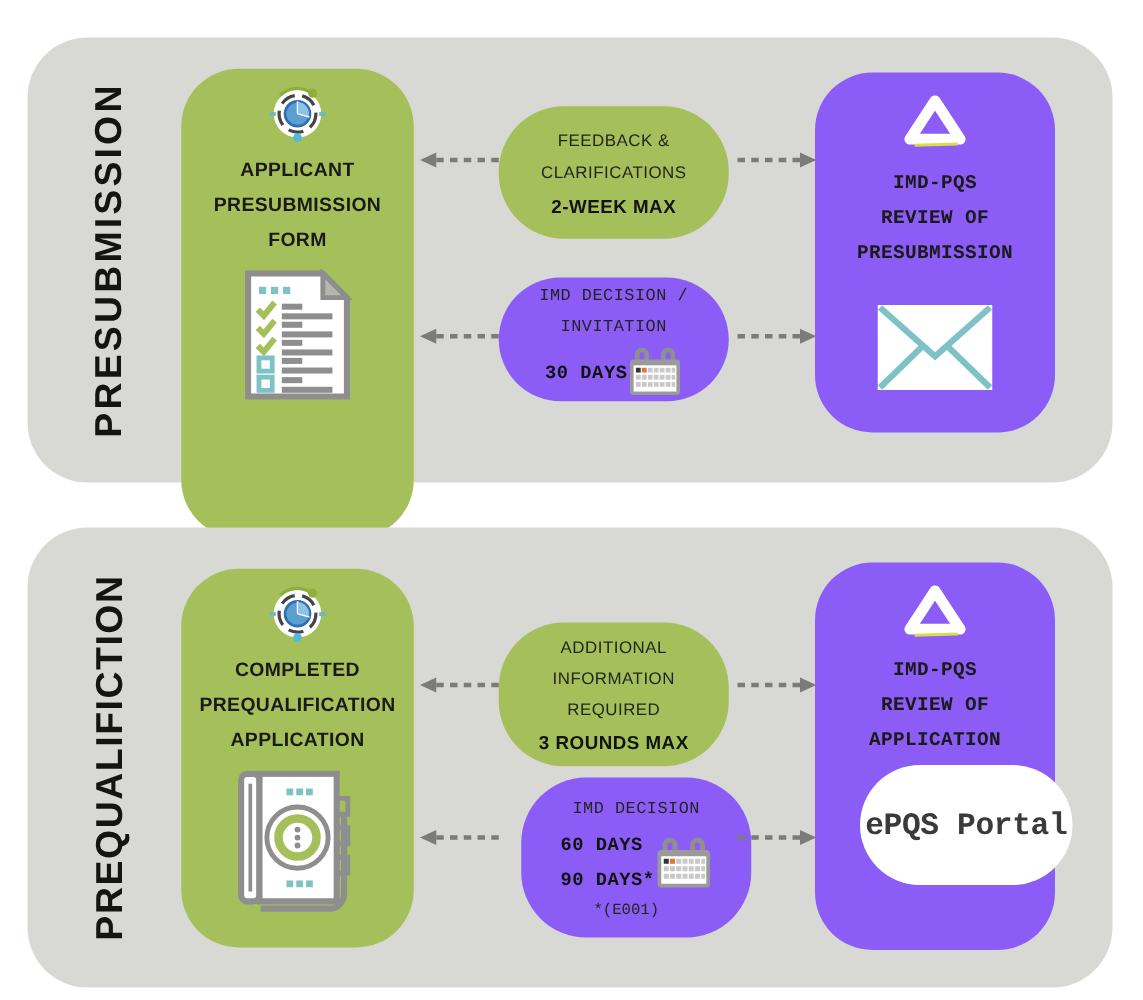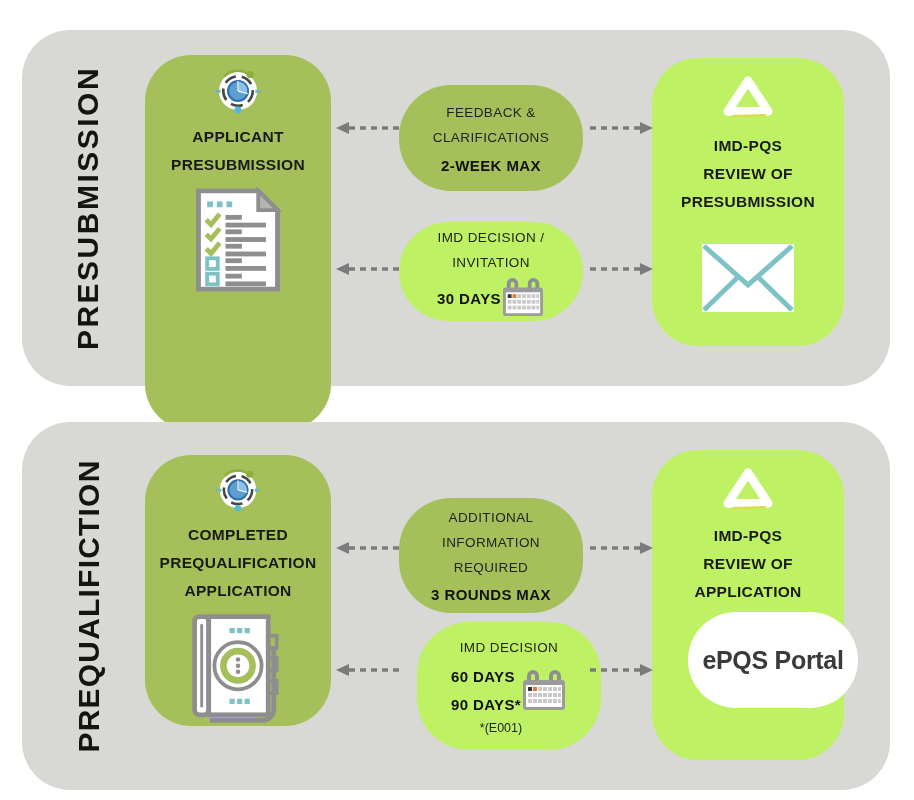--- a/index.html
+++ b/index.html
@@ -7,21 +7,21 @@
           font-family:"Liberation Sans", sans-serif;}
   .section{position:absolute;left:22px;width:868px;background:#d8d8d5;border-radius:48px;}
   #sec1{top:30px;height:356px;}
   #sec2{top:422px;height:368px;}
   .v-wrap{position:absolute;left:12px;top:0;bottom:0;width:108px;display:flex;align-items:center;justify-content:center;}
   .v-label{transform:rotate(-90deg);white-space:nowrap;font-size:30px;font-weight:700;
            letter-spacing:2.5px;color:#141412;}
   .v-label.tight{letter-spacing:1.2px;}
   .card{position:absolute;border-radius:46px;display:flex;flex-direction:column;align-items:center;}
   .green-bg{background:#a5c05a;}
-  .teal-bg{background:#bef264;}
+  .teal-bg{background:#8b5cf6;font-family:Liberation Mono, monospace;}
   .card-title{text-align:center;font-weight:700;font-size:15.5px;letter-spacing:0.3px;
               color:#1a1a18;line-height:28px;}
   .bubble{position:absolute;width:184px;border-radius:52px;display:flex;flex-direction:column;
           align-items:center;justify-content:center;text-align:center;}
   .bubble .line{font-size:13.5px;letter-spacing:0.4px;color:#24241f;line-height:25px;text-align:right;}
   .bubble .bold{font-size:15px;font-weight:700;letter-spacing:0.4px;color:#121210;line-height:23px;}
   .bubble .note{font-size:12.5px;color:#24241f;line-height:18px;transform:translateX(-8px);}
   .icon-row{display:flex;align-items:center;margin-top:3px;}
   .col{display:flex;flex-direction:column;align-items:flex-start;}
   .arrow{position:absolute;width:66px;height:16px;}
@@ -49,20 +49,21 @@
         <rect x="4" y="28.5" width="6" height="3.5" fill="#6fb9bd"></rect>
         <rect x="50" y="28.5" width="6" height="3.5" fill="#6fb9bd"></rect>
         <circle cx="30" cy="30" r="11.5" fill="#5a9fd0" stroke="#2f6fae" stroke-width="2.5"></circle>
         <path d="M30,30 L30,18.5 A11.5,11.5 0 0 1 41,33 Z" fill="#8cc4e8" stroke="#2f6fae" stroke-width="1.5"></path>
         <line x1="30" y1="30" x2="30" y2="18.5" stroke="#ffffff" stroke-width="1.5"></line>
         <line x1="30" y1="30" x2="41" y2="33" stroke="#ffffff" stroke-width="1.5"></line>
       </svg>
       <div class="card-title" style="margin-top:6px;">
         <span style="display:block">APPLICANT</span>
         <span style="display:block">PRESUBMISSION</span>
+        <span style="display:block">FORM</span>
       </div>
       <svg width="94" height="106" viewBox="0 0 96 110" style="margin-top:8px;">
         <path d="M7,4 H69 L89,24 V106 H7 Z" fill="#ffffff" stroke="#8e8e8e" stroke-width="5"></path>
         <path d="M69,4 V24 H89 Z" fill="#b5b5b2" stroke="#8e8e8e" stroke-width="4"></path>
         <rect x="16" y="15" width="6" height="6" fill="#7fc2c6"></rect>
         <rect x="26" y="15" width="6" height="6" fill="#7fc2c6"></rect>
         <rect x="36" y="15" width="6" height="6" fill="#7fc2c6"></rect>
         <g stroke="#a5c05a" stroke-width="5" fill="none">
           <path d="M15,34 L20,39 L29,28"></path>
           <path d="M15,49 L20,54 L29,43"></path>
@@ -145,21 +146,21 @@
         <path d="M90,66 L57,34" fill="none" stroke="#7fc2c6" stroke-width="5"></path>
       </svg>
     </div>
   </div>
 
   <div class="section" id="sec2">
     <div class="v-wrap">
       <span class="v-label tight">PREQUALIFICTION</span>
     </div>
 
-    <div class="card green-bg" style="left:123px;top:33px;width:186px;height:271px;">
+    <div class="card green-bg" style="left:123px;top:33px;width:186px;height:303px;">
       <svg width="52" height="52" viewBox="0 0 60 60" style="margin-top:10px;">
         <circle cx="30" cy="30" r="22" fill="#ffffff"></circle>
         <circle cx="30" cy="30" r="17" fill="none" stroke="#454545" stroke-width="3" stroke-dasharray="14 7"></circle>
         <path d="M14,13 A22,22 0 0 1 44,12" fill="none" stroke="#8fae3e" stroke-width="3"></path>
         <circle cx="44" cy="11" r="4.2" fill="#8fae3e"></circle>
         <circle cx="30" cy="52" r="4" fill="#56b8d9"></circle>
         <rect x="4" y="28.5" width="6" height="3.5" fill="#6fb9bd"></rect>
         <rect x="50" y="28.5" width="6" height="3.5" fill="#6fb9bd"></rect>
         <circle cx="30" cy="30" r="11.5" fill="#5a9fd0" stroke="#2f6fae" stroke-width="2.5"></circle>
         <path d="M30,30 L30,18.5 A11.5,11.5 0 0 1 41,33 Z" fill="#8cc4e8" stroke="#2f6fae" stroke-width="1.5"></path>

